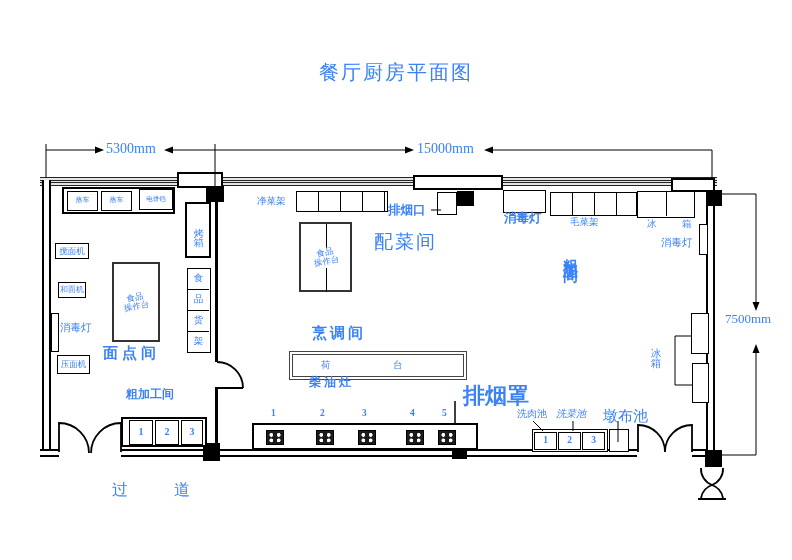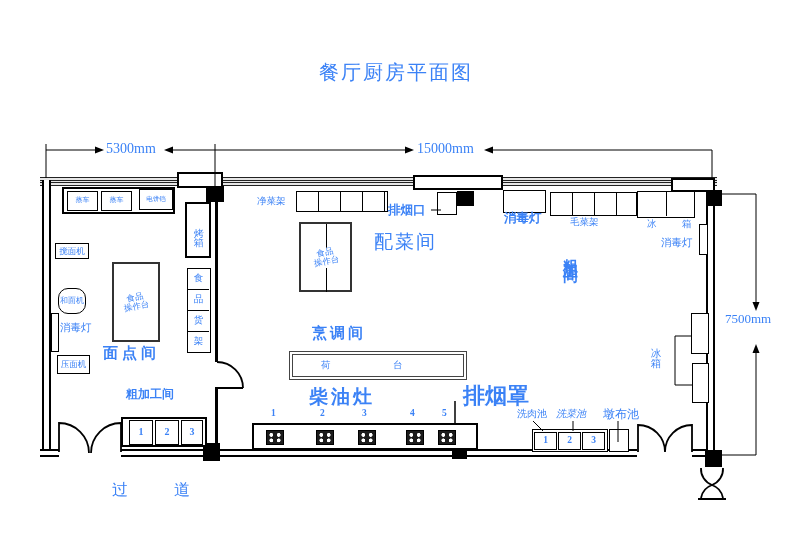--- a/index.html
+++ b/index.html
@@ -64,21 +64,21 @@
   <div class="fill" style="left:203px;top:443px;width:17px;height:18px;"></div>
   <div class="fill" style="left:452px;top:446px;width:15px;height:13px;"></div>
   <div class="fill" style="left:705px;top:450px;width:17px;height:17px;"></div>
 
   <div class="box" style="left:62px;top:187px;width:113px;height:27px;border-width:2px;"></div>
   <div class="box" style="left:67px;top:191px;width:31px;height:20px;font-size:7px;">蒸车</div>
   <div class="box" style="left:101px;top:191px;width:31px;height:20px;font-size:7px;">蒸车</div>
   <div class="box" style="left:139px;top:189px;width:34px;height:21px;font-size:6.5px;">电饼铛</div>
 
   <div class="box" style="left:55px;top:243px;width:34px;height:16px;font-size:8.5px;">搅面机</div>
-  <div class="box" style="left:58px;top:288px;width:28px;height:26px;font-size:8px;border-radius:10px;">和面机</div>
+  <div class="box" style="left:58px;top:282px;width:28px;height:16px;font-size:8px;">和面机</div>
   <div class="box" style="left:51px;top:313px;width:8px;height:39px;"></div>
   <div class="lbl" style="left:60px;top:322px;font-size:10.5px;">消毒灯</div>
   <div class="box" style="left:57px;top:355px;width:33px;height:19px;font-size:8.5px;">压面机</div>
 
   <div class="box" style="left:112px;top:262px;width:48px;height:80px;border-width:2px;border-color:#333;">
     <div class="skew" style="font-size:8.5px;">
       <div>食品</div>
       <div>操作台</div>
     </div>
   </div>
@@ -118,21 +118,21 @@
     </div>
   </div>
 
   <div class="lbl bold" style="left:312px;top:325px;font-size:15px;letter-spacing:3px;">烹调间</div>
 
   <div style="position:absolute;left:289px;top:351px;width:178px;height:29px;border:4px double #444;box-sizing:border-box;background:#fff;">
     <span class="lbl" style="left:28px;top:5px;font-size:9.5px;">荷</span>
     <span class="lbl" style="left:100px;top:5px;font-size:9.5px;">台</span>
   </div>
 
-  <div class="lbl bold" style="left:309px;top:387px;font-size:19px;letter-spacing:3px;">柴油灶</div>
+  <div class="lbl bold" style="left:309px;top:376px;font-size:12px;letter-spacing:3px;">柴油灶</div>
   <div class="lbl bold" style="left:419px;top:384px;font-size:22px;margin-left:44px;">排烟罩</div>
 
   <div class="lbl bold" style="left:271px;top:408px;font-size:9.5px;">1</div>
   <div class="lbl bold" style="left:320px;top:408px;font-size:9.5px;">2</div>
   <div class="lbl bold" style="left:362px;top:408px;font-size:9.5px;">3</div>
   <div class="lbl bold" style="left:410px;top:408px;font-size:9.5px;">4</div>
   <div class="lbl bold" style="left:442px;top:408px;font-size:9.5px;">5</div>
 
   <div class="box" style="left:252px;top:423px;width:226px;height:27px;border-width:2.5px;"></div>
   <div class="burner" style="left:266px;top:430px;"></div>
@@ -157,21 +157,21 @@
   <div class="box" style="left:699px;top:224px;width:9px;height:31px;"></div>
 
   <div class="lbl bold vtext" style="left:562px;top:247px;font-size:15px;letter-spacing:3px;">粗加工间</div>
 
   <div class="box" style="left:691px;top:313px;width:18px;height:41px;border-width:1.5px;"></div>
   <div class="box" style="left:692px;top:363px;width:17px;height:40px;border-width:1.5px;"></div>
   <div class="lbl vtext" style="left:650px;top:339px;font-size:10.5px;letter-spacing:11px;">冰箱</div>
 
   <div class="lbl" style="left:517px;top:408px;font-size:10px;">洗肉池</div>
   <div class="lbl" style="left:556px;top:408px;font-size:10px;font-style:italic;">洗菜池</div>
-  <div class="lbl" style="left:603px;top:408px;font-size:12px;">墩布池</div>
+  <div class="lbl" style="left:603px;top:408px;font-size:15px;">墩布池</div>
 
   <div class="box" style="left:532px;top:429px;width:76px;height:23px;border-width:1.5px;"></div>
   <div class="box bold" style="left:534px;top:432px;width:23px;height:18px;font-size:9.5px;">1</div>
   <div class="box bold" style="left:558px;top:432px;width:23px;height:18px;font-size:9.5px;">2</div>
   <div class="box bold" style="left:582px;top:432px;width:23px;height:18px;font-size:9.5px;">3</div>
   <div class="box" style="left:609px;top:429px;width:20px;height:23px;border-width:1.5px;"></div>
 
   <div class="lbl" style="left:112px;top:481px;font-size:16px;">
     <span>过</span><span style="display:inline-block;width:46px;"></span><span>道</span>
   </div>

